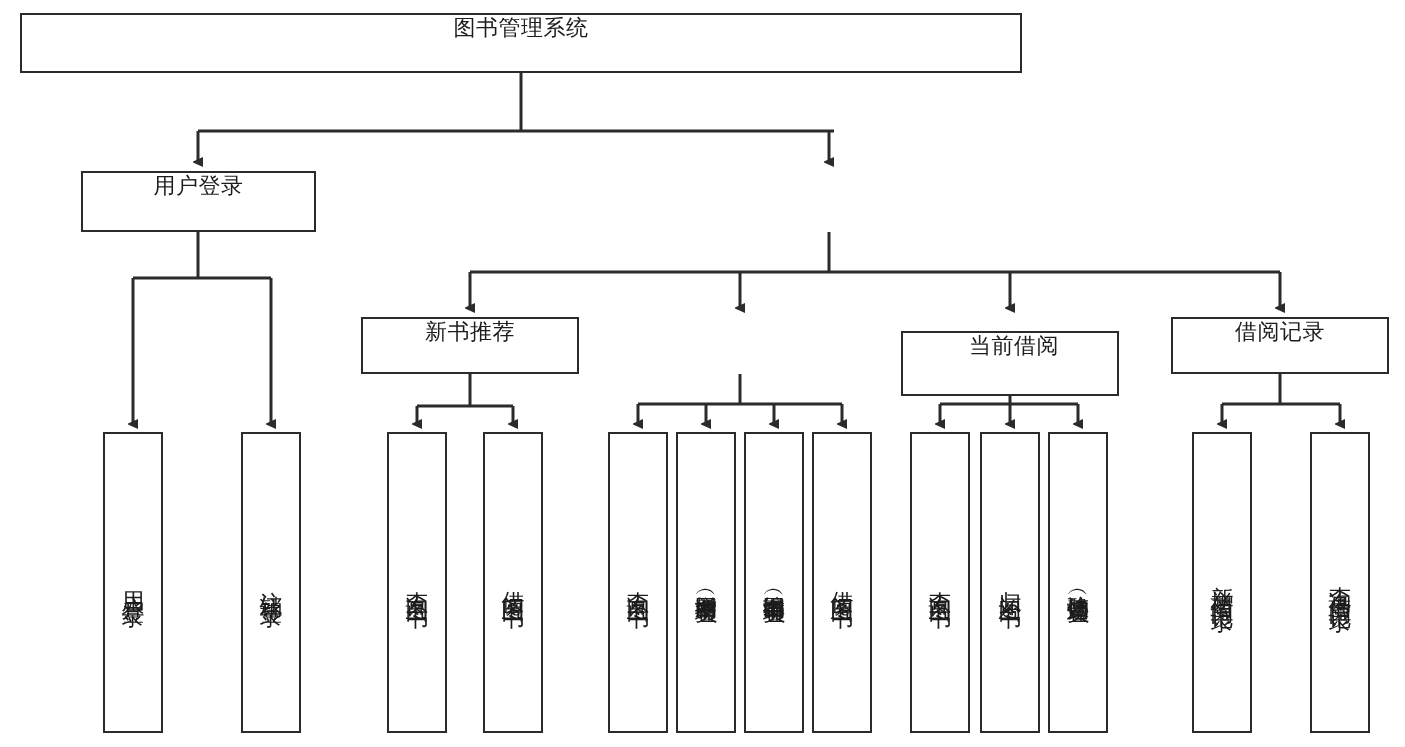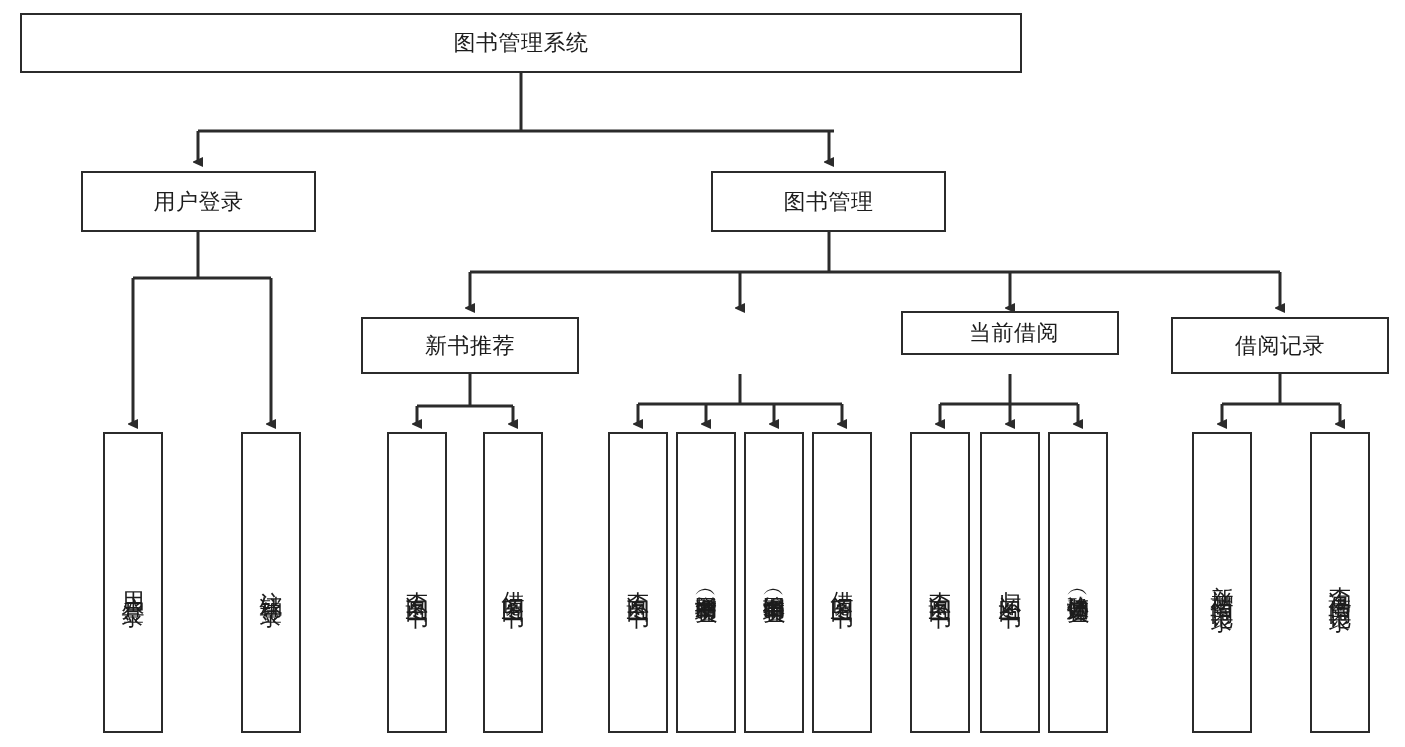--- a/index.html
+++ b/index.html
@@ -24,21 +24,20 @@
     width: 1405px;
     height: 747px;
     pointer-events: none;
   }
   .node {
     position: absolute;
     box-sizing: border-box;
     background: #ffffff;
     border: 2px solid #2b2b2b;
     display: flex;
-    align-items: center;
     justify-content: center;
     z-index: 2;
   }
   .node .label {
     color: #1c1c1c;
     text-align: center;
     line-height: 1.18;
     white-space: nowrap;
   }
   .node.horiz .label {
@@ -126,28 +125,25 @@
     </g>
   </svg>
 
   <div class="node horiz" style="left:20px; top:13px; width:1002px; height:60px;">
     <span class="label">图书管理系统</span>
   </div>
 
   <div class="node horiz" style="left:81px; top:171px; width:235px; height:61px;">
     <span class="label">用户登录</span>
   </div>
-  <div class="node horiz" style="left:711px; top:171px; width:235px; height:61px;">
-    <span class="label">图书管理</span>
-  </div>
 
   <div class="node horiz" style="left:361px; top:317px; width:218px; height:57px;">
     <span class="label">新书推荐</span>
   </div>
-  <div class="node horiz" style="left:901px; top:311px; width:218px; height:44px;padding-left:8px;">
+  <div class="node horiz" style="left:901px; top:331px; width:218px; height:65px;padding-left:8px;">
     <span class="label">当前借阅</span>
   </div>
   <div class="node horiz" style="left:1171px; top:317px; width:218px; height:57px;">
     <span class="label">借阅记录</span>
   </div>
 
   <div class="node vert" style="left:103px; top:432px; width:60px; height:301px;">
     <span class="label">用户登录</span>
   </div>
   <div class="node vert" style="left:241px; top:432px; width:60px; height:301px;">

